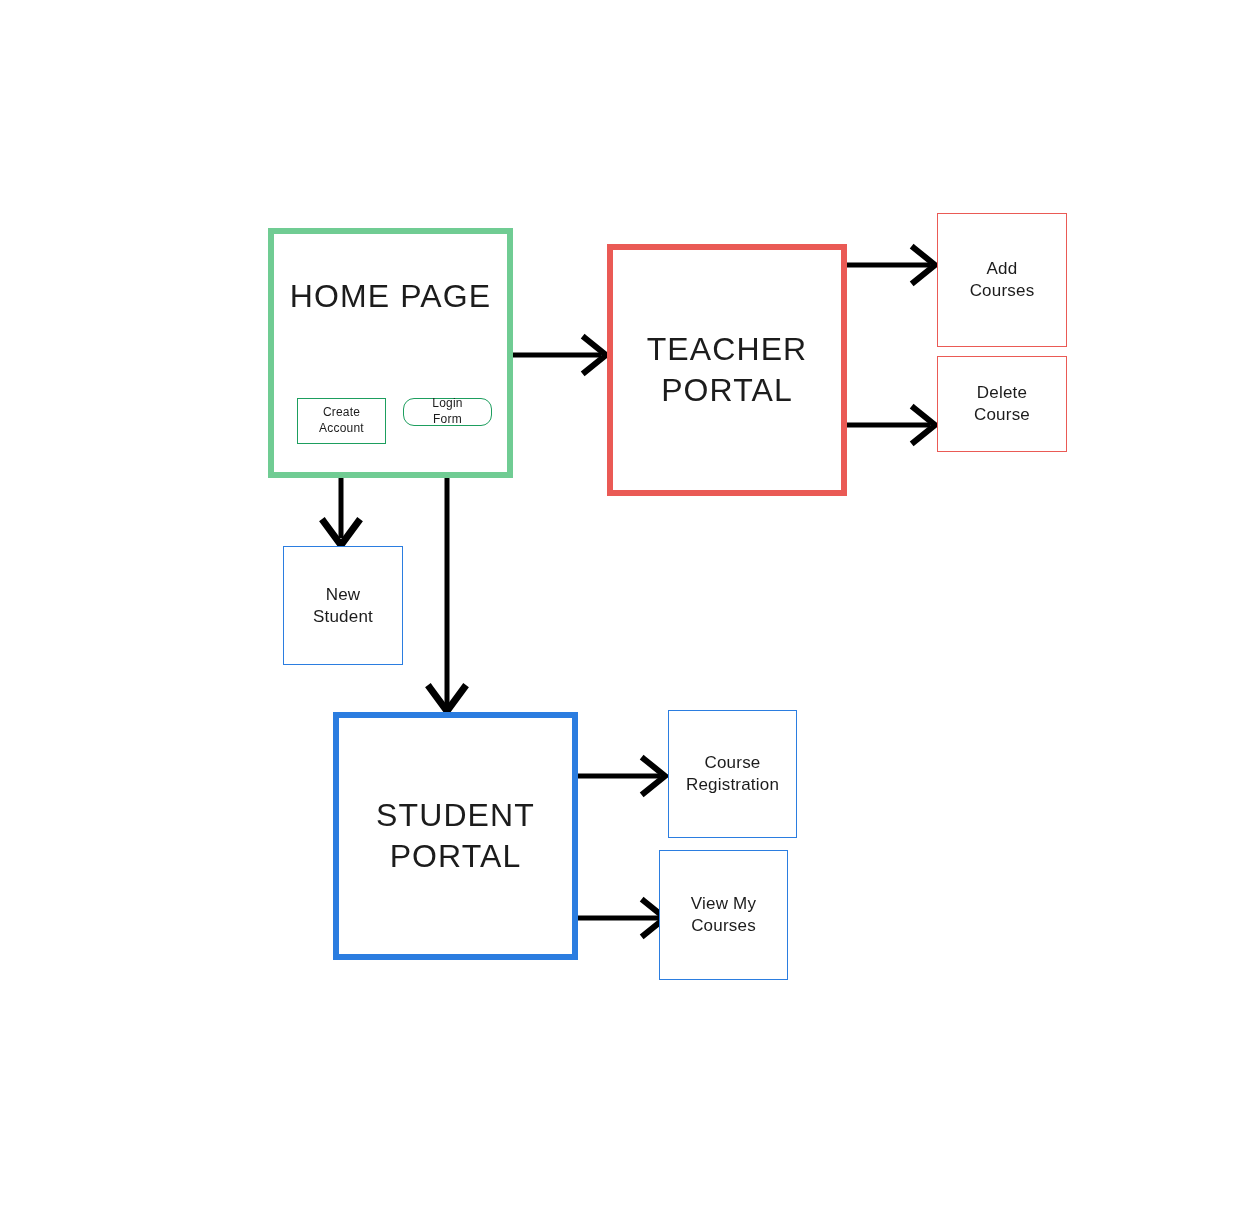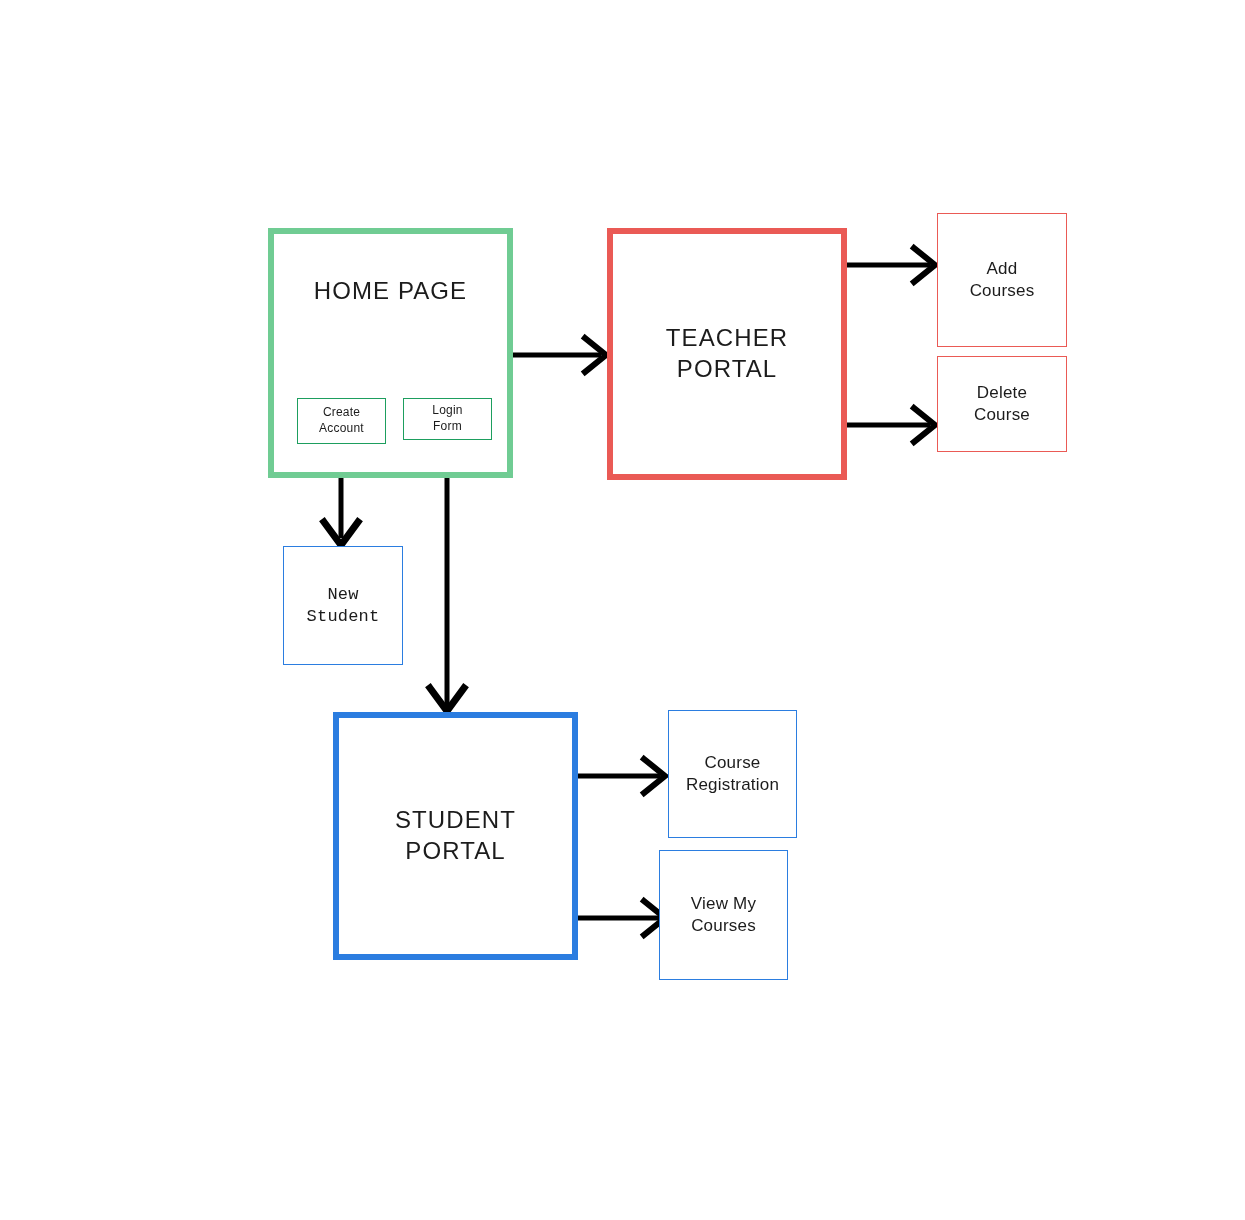--- a/index.html
+++ b/index.html
@@ -27,34 +27,34 @@
     text-align: center;
     color: #1c1c1c;
     font-weight: 300;
     line-height: 1.28;
     letter-spacing: 0.2px;
   }
   
   .node.major {
     border-style: solid;
     border-width: 6px;
-    font-size: 24px;
+    font-size: 32px;
     letter-spacing: 1.1px;
   }
   .node.major .label { white-space: pre-line; }
 
   #home-page-node {
     left: 268px; top: 228px; width: 245px; height: 250px;
     border-color: #70cc93;
     align-items: flex-start;
     justify-content: center;
     padding-top: 42px;
   }
   #teacher-portal-node {
-    left: 607px; top: 228px; width: 240px; height: 252px;
+    left: 607px; top: 244px; width: 240px; height: 252px;
     border-color: #ea5a55;
   }
   #student-portal-node {
     left: 333px; top: 712px; width: 245px; height: 248px;
     border-color: #2b7de0;
   }
 
   
   .node.leaf {
     border-style: solid;
@@ -67,21 +67,20 @@
     left: 937px; top: 213px; width: 130px; height: 134px;
     border-color: #ea5a55;
   }
   #delete-course-node {
     left: 937px; top: 356px; width: 130px; height: 96px;
     border-color: #ea5a55;
   }
   #new-student-node {
     left: 283px; top: 546px; width: 120px; height: 119px;
     border-color: #2b7de0;
-    font-family: Liberation Mono, monospace;
   }
   #course-registration-node {
     left: 668px; top: 710px; width: 129px; height: 128px;
     border-color: #2b7de0;
   }
   #view-my-courses-node {
     left: 659px; top: 850px; width: 129px; height: 130px;
     border-color: #2b7de0;
   }
 
@@ -89,21 +88,21 @@
   .node.sub {
     border: 1.5px solid #1d9e5e;
     font-size: 12px;
     line-height: 1.3;
   }
   .node.sub .label { white-space: pre-line; }
   #create-account-node {
     left: 297px; top: 398px; width: 89px; height: 46px;
   }
   #login-form-node {
-    left: 403px; top: 398px; width: 89px; height: 42px;
+    left: 403px; top: 398px; width: 89px; height: 28px; border-radius: 11px;
   }
 
   
   .connector {
     position: absolute;
     pointer-events: none;
   }
   .connector svg { display: block; overflow: visible; }
 </style>
 </head>

